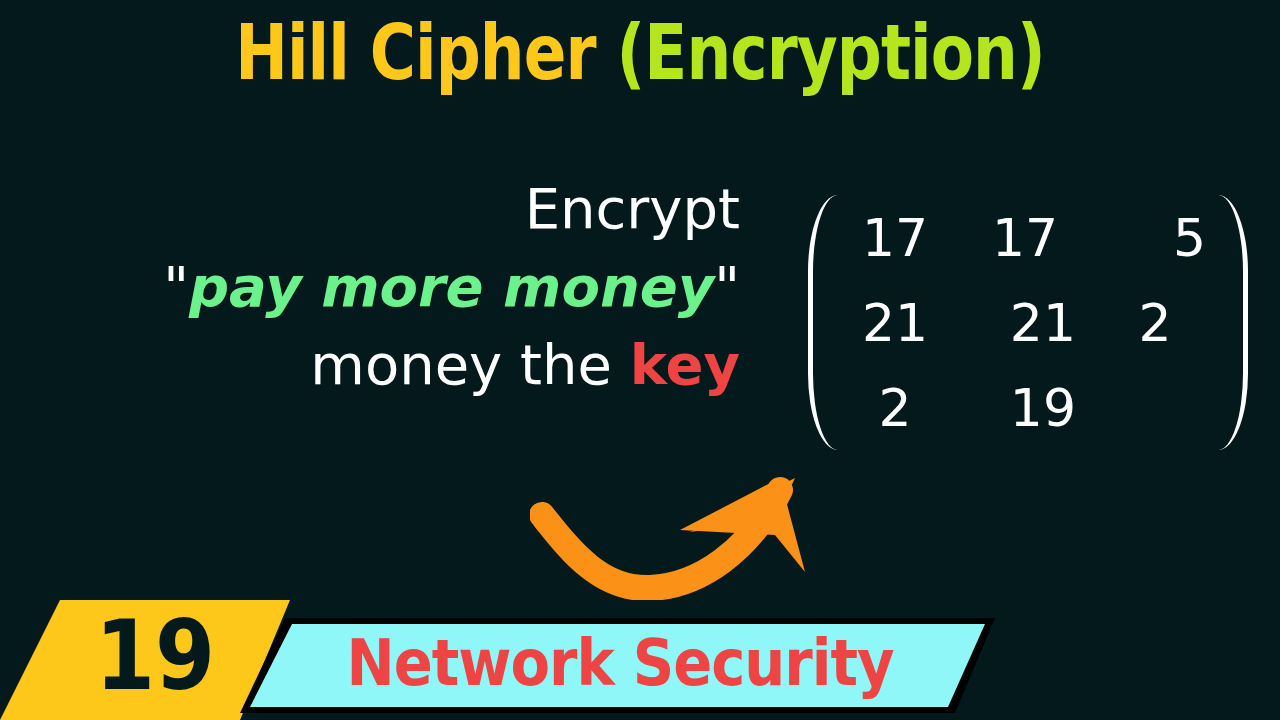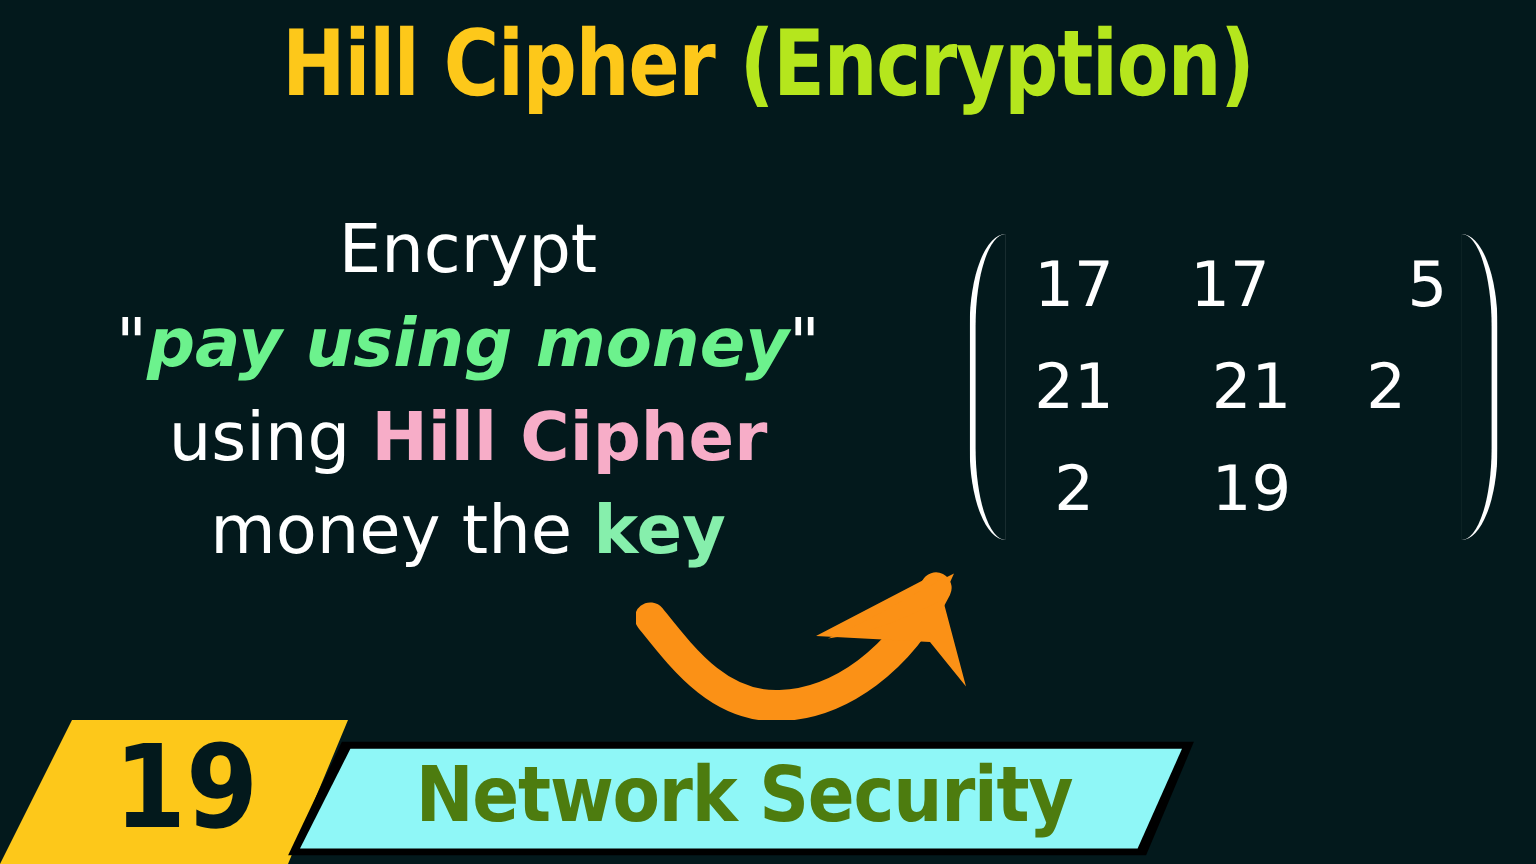--- a/index.html
+++ b/index.html
@@ -12,26 +12,26 @@
     position:absolute; left:0; top:8px; width:1280px; text-align:center;
     font-family:"DejaVu Sans Condensed","DejaVu Sans", sans-serif;
     font-weight:bold; font-size:76px; letter-spacing:-1px;
     transform:scaleX(0.92); transform-origin:center;
   }
   .title .t1 { color:#fdc81a; }
   .title .t2 { color:#b5e61d; }
 
   .prompt {
     position:absolute; left:40px; top:170px; width:700px;
-    text-align:center; color:#ffffff; font-size:56px; line-height:78px;
+    text-align:right; color:#ffffff; font-size:56px; line-height:78px;
     font-family:"DejaVu Sans", sans-serif;
   }
   .prompt .quote-text { color:#6cf28d; font-style:italic; font-weight:bold; }
   .prompt .hill { color:#f7adc8; font-weight:bold; }
-  .prompt .key { color:#86efac; font-weight:bold; }
+  .prompt .key { color:#ef4444; font-weight:bold; }
 
   .matrix {
     position:absolute; left:800px; top:195px; width:460px; height:255px;
   }
   .paren {
     position:absolute; top:0; width:30px; height:255px;
     border:5px solid #fff; box-sizing:border-box;
   }
   .paren.left { left:8px; border-right:none; border-top:none; border-bottom:none; border-radius:100px 0 0 100px / 255px 0 0 255px; }
   .paren.right { right:12px; border-left:none; border-top:none; border-bottom:none; border-radius:0 100px 100px 0 / 0 255px 255px 0; }
@@ -53,37 +53,36 @@
     position:absolute; left:0; top:600px; width:300px; height:120px;
   }
   .badge-num {
     position:absolute; left:85px; top:596px; width:140px; text-align:center;
     font-size:96px; font-weight:bold; color:#03191c; line-height:120px;
     font-family:"DejaVu Sans Condensed","DejaVu Sans", sans-serif;
   }
   .banner { position:absolute; left:240px; top:618px; width:760px; height:95px; }
   .banner-text {
     position:absolute; left:300px; top:618px; width:640px; height:90px;
-    text-align:center; font-size:64px; font-weight:bold; color:#4d7c0f;
+    text-align:center; font-size:64px; font-weight:bold; color:#ef4444;
     line-height:90px; letter-spacing:-1px;
     font-family:"DejaVu Sans Condensed","DejaVu Sans", sans-serif;
   }
 </style>
 </head>
 <body>
 
 <div class="title">
   <span class="t1">Hill Cipher</span>
   <span class="t2">(Encryption)</span>
 </div>
 
 <div class="prompt">
   <div>Encrypt</div>
-  <div><span>"</span><span class="quote-text">pay using money</span><span>"</span></div>
-  <div><span>using </span><span class="hill">Hill Cipher</span></div>
+  <div><span>"</span><span class="quote-text">pay more money</span><span>"</span></div>
   <div><span>money the </span><span class="key">key</span></div>
 </div>
 
 <div class="matrix">
   <div class="paren left"></div>
   <div class="grid">
     <div class="cell c0">17</div>
     <div class="cell c1">17</div>
     <div class="cell c2">5</div>
     <div class="cell c0">21</div>

